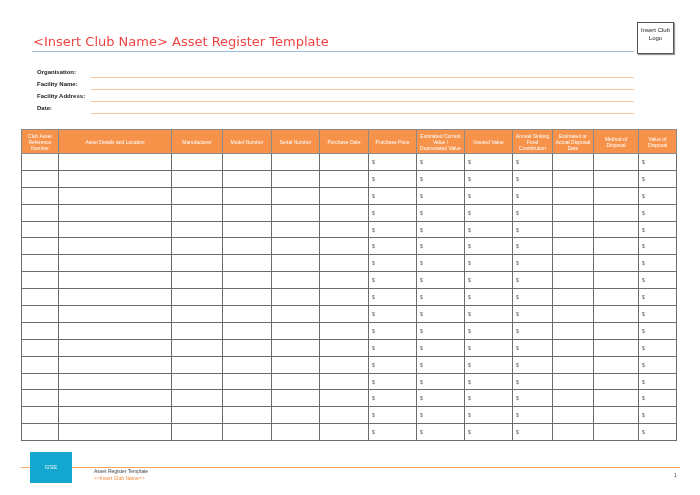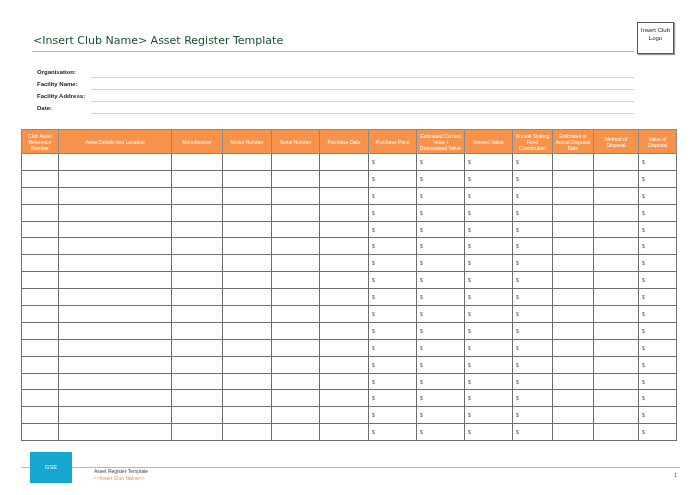--- a/index.html
+++ b/index.html
@@ -1,17 +1,17 @@
 <!DOCTYPE html>
 <html><head>
 <meta charset="utf-8">
 <style>
   html, body { margin:0; padding:0; background:#ffffff; }
   body { width:700px; height:495px; position:relative; overflow:hidden; font-family:"Liberation Sans", sans-serif; }
-  .title { position:absolute; left:33px; top:34px; font-size:11px; color:#14532d; font-family:"DejaVu Sans", sans-serif; letter-spacing:0; }
+  .title { position:absolute; left:33px; top:34px; font-size:13px; color:#ef4444; font-family:"DejaVu Sans", sans-serif; letter-spacing:0; }
   .title-rule { position:absolute; left:32px; top:51px; width:602px; height:1px; background:#9dbde0; }
   .logo-box { position:absolute; left:637px; top:22px; width:37px; height:32px; border:1px solid #555; box-shadow:1px 1px 1px #999; font-size:6px; text-align:center; line-height:8px; padding-top:3px; box-sizing:border-box; color:#222; }
   .field-label { position:absolute; left:37px; font-size:6px; font-weight:bold; color:#222; }
   .field-line { position:absolute; left:91px; width:543px; height:1px; background:#f9c79a; }
   table.reg { position:absolute; left:21px; top:129px; width:635px; border-collapse:collapse; table-layout:fixed; }
   table.reg th { background:#f7924a; color:#fff; font-size:5px; font-weight:normal; height:23px; border:1px solid #8a8a8a; text-align:center; vertical-align:middle; line-height:6px; padding:0 2px; }
   table.reg td { height:15.9px; border:1px solid #6d6d6d; font-size:5px; color:#555; padding:0 3px; vertical-align:middle; }
   .footer-line { position:absolute; left:21px; top:467px; width:659px; height:1px; background:#f7a665; }
   .footer-logo { position:absolute; left:30px; top:452px; width:42px; height:31px; background:#14a8d0; color:#e8f6fb; font-size:6px; text-align:center; line-height:30px; }
   .footer-t1 { position:absolute; left:94px; top:468px; font-size:5px; color:#444; }

